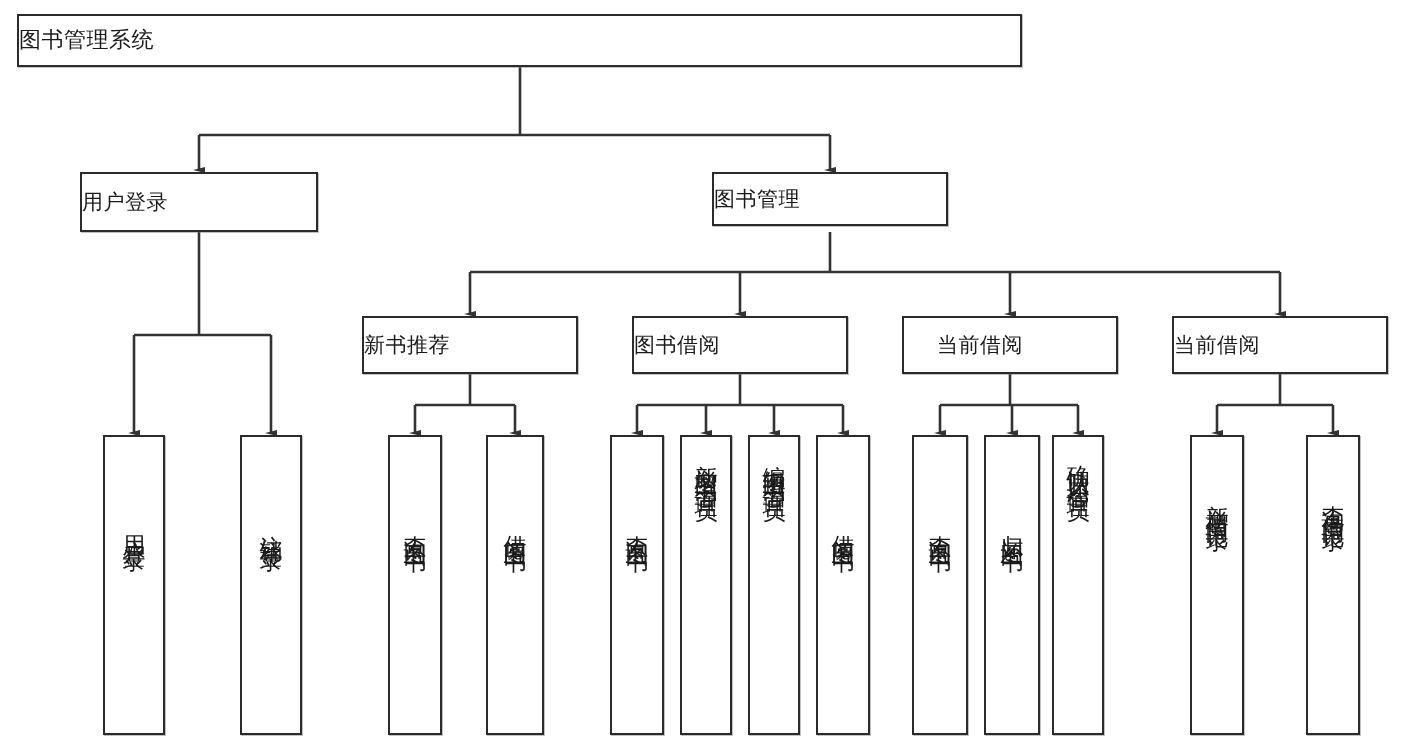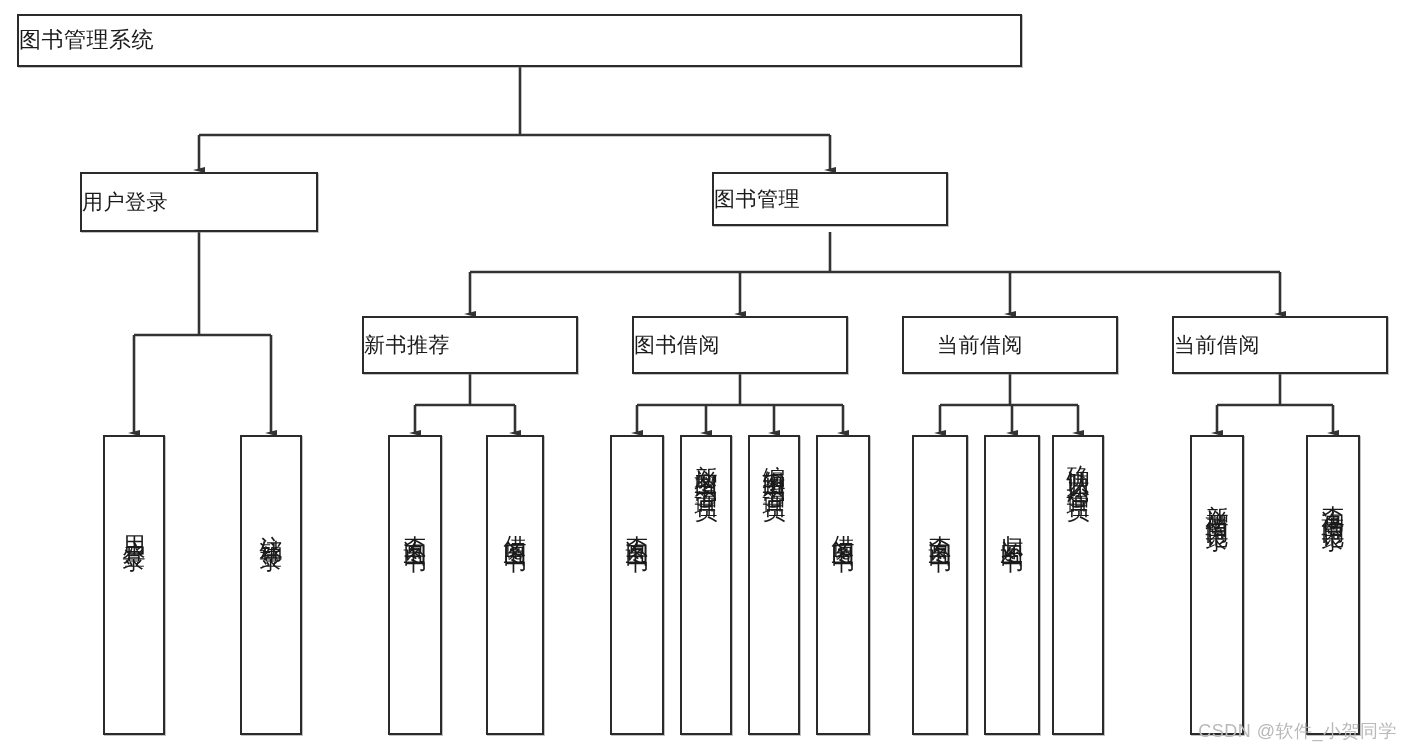--- a/index.html
+++ b/index.html
@@ -177,14 +177,13 @@
         <span class="label" style="margin-top: 10px;">确认归还（管理员）</span>
       </div>
       <div class="node vert" style="left: 1190px; top: 435px; width: 54px; height: 300px;">
         <span class="label" style="margin-top: 50px;">新增借阅记录</span>
       </div>
       <div class="node vert" style="left: 1306px; top: 435px; width: 54px; height: 300px;">
         <span class="label" style="margin-top: 50px;">查询借阅记录</span>
       </div>
     </div>
 
-  <div class="watermark">CSDN @软件_小贺同学</div>
 </div>
 
 </body></html>

